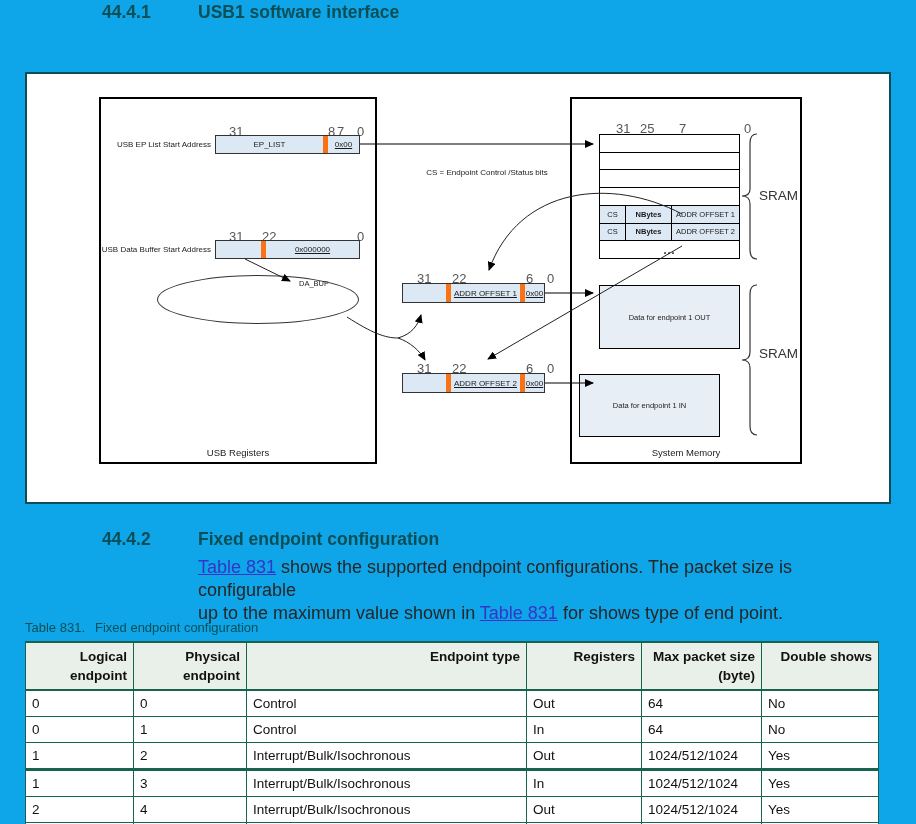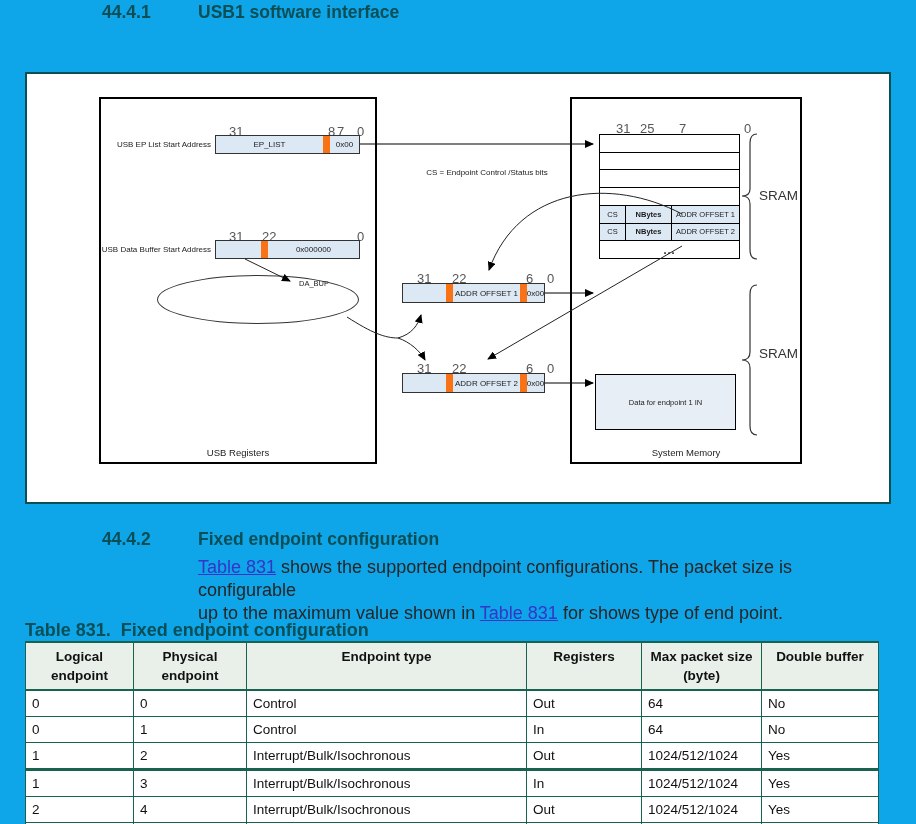--- a/index.html
+++ b/index.html
@@ -15,21 +15,21 @@
   .sec-num{position:absolute;left:102px;}
   .sec-title{position:absolute;left:198px;}
   
   .figframe{position:absolute;left:25px;top:72px;width:866px;height:432px;
             border:2px solid var(--teal);background:#fff;}
   .blackbox{position:absolute;border:2px solid #000;background:#fff;}
   .boxcaption{position:absolute;text-align:center;font-size:9.5px;color:#222;}
   .reg{position:absolute;display:flex;border:1px solid #333;background:var(--cellblue);}
   .reg .cell{display:flex;align-items:center;justify-content:center;font-size:8px;color:#1a1a1a;
              background:var(--cellblue);height:100%;}
-  .reg .cell + .cell{border-left:7px solid #f97316;}
+  .reg .cell + .cell{border-left:5px solid #f97316;text-decoration:underline;}
   .bit{position:absolute;font-size:13px;color:#555;padding-left:13px;}
   .smalllabel{position:absolute;font-size:8px;color:#222;}
   .rightlabel{text-align:right;}
   .ellipse{position:absolute;border:1px solid #333;border-radius:50%;background:#fff;}
   .dabuf{position:absolute;font-size:7.5px;color:#222;}
   
   .memtbl{position:absolute;left:572px;top:60px;width:141px;height:125px;border:1px solid #000;
           display:flex;flex-direction:column;background:#fff;}
   .mem-row{flex:1;display:flex;border-bottom:1px solid #000;min-height:0;}
   .mem-row:last-child{border-bottom:none;}
@@ -40,25 +40,25 @@
                 letter-spacing:1px;color:#222;}
   .databox{position:absolute;background:var(--boxblue);border:1px solid #000;display:flex;
            align-items:center;justify-content:center;font-size:7.5px;color:#222;text-align:center;}
   .sram{position:absolute;font-size:13.5px;color:#333;}
   .overlay{position:absolute;left:0;top:0;pointer-events:none;}
   .figcaption{position:absolute;left:10px;top:406px;font-size:13px;font-weight:bold;color:var(--teal);}
   
   .para{position:absolute;left:198px;top:556px;width:690px;font-size:18px;line-height:23px;color:#262626;}
   .doclink{color:var(--link);text-decoration:underline;cursor:pointer;}
   
-  .tbl-title{position:absolute;left:25px;top:620px;font-size:18px;font-weight:bold;color:var(--teal);}
+  .tbl-title{position:absolute;left:25px;top:620px;font-size:13px;font-weight:normal;color:var(--teal);}
   .tbl-title .pref{margin-right:10px;}
   table.cfg{position:absolute;left:25px;top:641px;width:853px;border-collapse:collapse;
             font-size:13.5px;color:#111;table-layout:fixed;}
-  table.cfg th{background:var(--headerbg);font-weight:bold;text-align:center;vertical-align:top;
+  table.cfg th{background:var(--headerbg);font-weight:bold;text-align:right;vertical-align:top;
                padding:4px 6px;border:1px solid var(--tblborder);line-height:19px;}
   table.cfg td{padding:3px 6px;border:1px solid var(--tblborder);line-height:19px;vertical-align:top;
                background:#fff;}
   table.cfg{border-top:2px solid var(--tblborder);}
   table.cfg thead tr{border-bottom:2px solid var(--tblborder);}
   table.cfg tr.sep td{border-top:3px solid var(--tblborder);}
 </style>
 </head>
 <body>
 
@@ -137,21 +137,22 @@
           <div class="mem-cell mc2">ADDR OFFSET 1</div>
         </div>
         <div class="mem-row">
           <div class="mem-cell mc0">CS</div>
           <div class="mem-cell mc1">NBytes</div>
           <div class="mem-cell mc2">ADDR OFFSET 2</div>
         </div>
         <div class="mem-row mem-ellipsis">...</div>
       </div>
 
-    <div class="databox" style="left:568px;top:300px;width:141px;height:56px">Data for endpoint  1 IN</div>
+    <div class="databox" style="left:572px;top:211px;width:141px;height:64px">Data for endpoint  1 OUT</div>
+    <div class="databox" style="left:552px;top:300px;width:141px;height:63px">Data for endpoint  1 IN</div>
 
     <span class="sram" style="left:732px;top:114px">SRAM</span>
     <span class="sram" style="left:732px;top:272px">SRAM</span>
 
     <svg class="overlay" width="862" height="428" viewBox="0 0 862 428">
       <defs>
         <marker id="ah" markerWidth="10" markerHeight="8" refX="8" refY="4" orient="auto" markerUnits="userSpaceOnUse">
           <path d="M0,0 L9,4 L0,8 z" fill="#000"></path>
         </marker>
       </defs>
@@ -190,21 +191,21 @@
         <col style="width:120px">
         <col style="width:117px">
     </colgroup>
     <thead>
       <tr>
         <th>Logical endpoint</th>
         <th>Physical endpoint</th>
         <th>Endpoint type</th>
         <th>Registers</th>
         <th>Max packet size (byte)</th>
-        <th>Double buffer</th>
+        <th>Double shows</th>
       </tr>
     </thead>
     <tbody id="endpoint-tbody">
         <tr>
           <td>0</td>
           <td>0</td>
           <td>Control</td>
           <td>Out</td>
           <td>64</td>
           <td>No</td>

